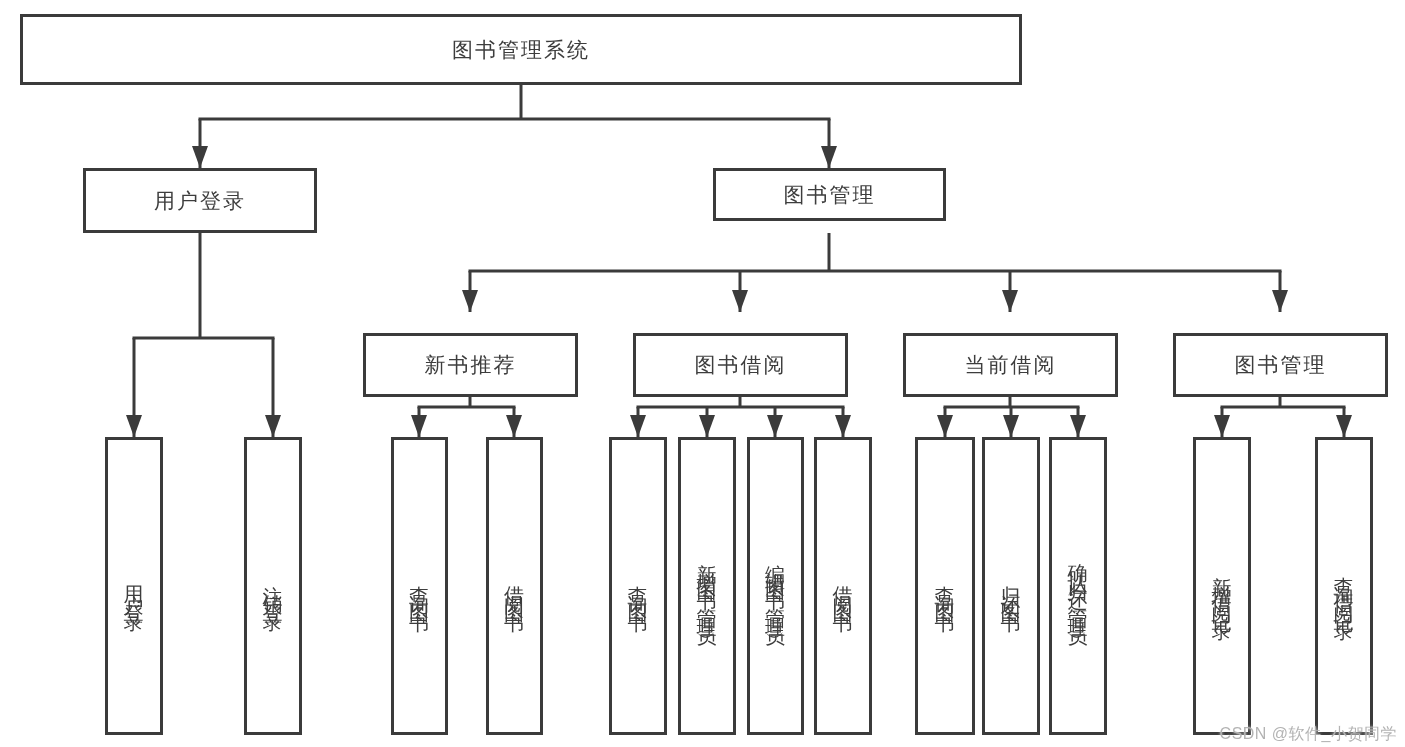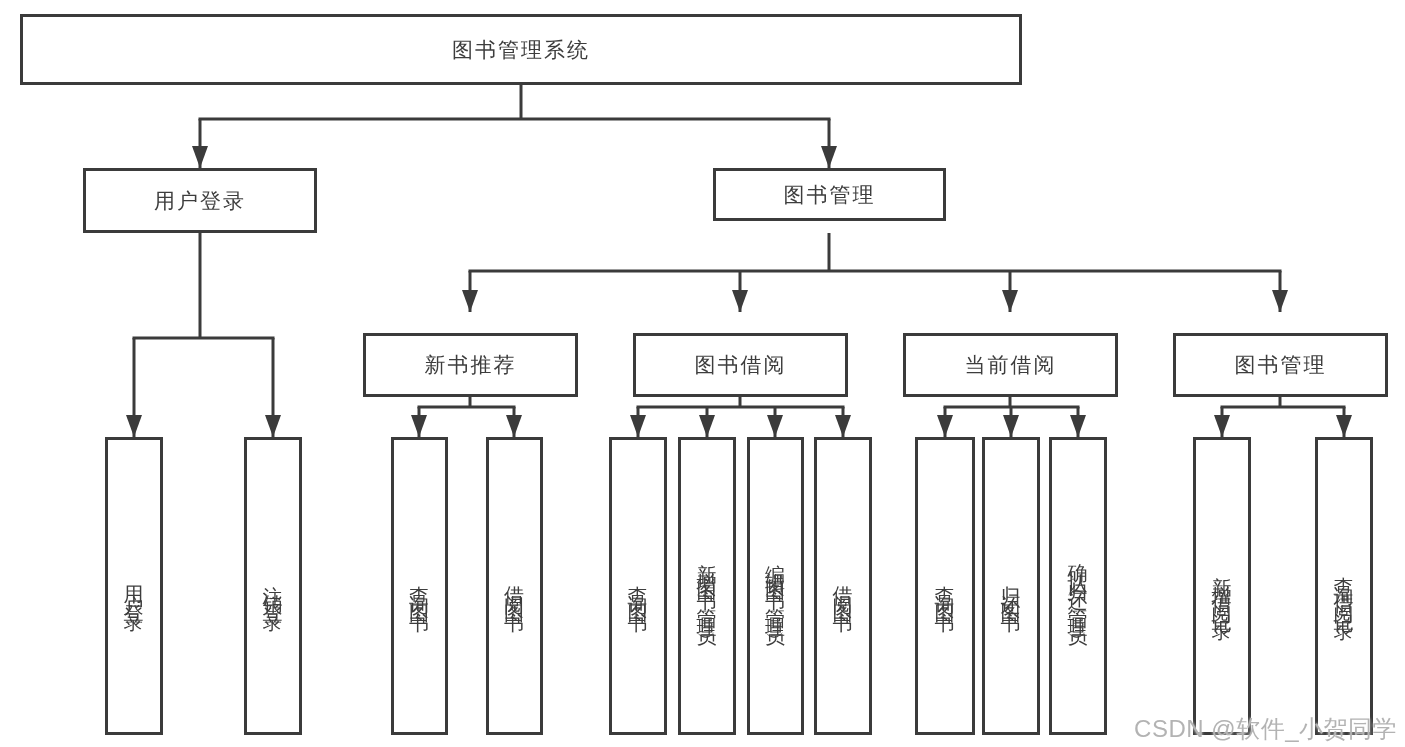--- a/index.html
+++ b/index.html
@@ -43,21 +43,21 @@
   
   .lf{top:437px;height:298px;width:58px;}
   .lf-a1{left:105px;} .lf-a2{left:244px;}
   .lf-b1{left:391px;width:57px;} .lf-b2{left:486px;width:57px;}
   .lf-c1{left:609px;} .lf-c2{left:678px;} .lf-c3{left:747px;width:57px;} .lf-c4{left:814px;}
   .lf-d1{left:915px;width:60px;} .lf-d2{left:982px;} .lf-d3{left:1049px;}
   .lf-e1{left:1193px;} .lf-e2{left:1315px;}
   .watermark{
     position:absolute;right:8px;bottom:2px;
     z-index:5;
-    font-size:24px;
+    font-size:16px;
     color:#b3b3b3;
     letter-spacing:0.5px;
     text-shadow:0 0 3px #ffffff;
   }
 </style>
 </head>
 <body>
 
 <div class="canvas">
 

